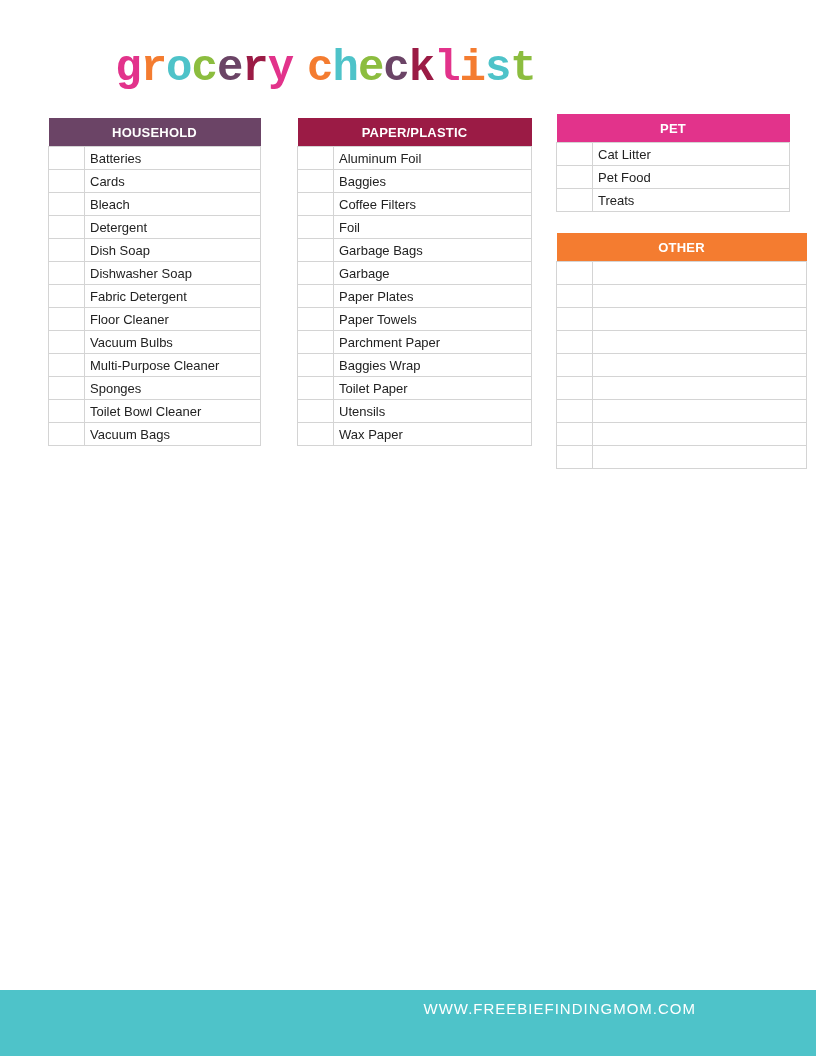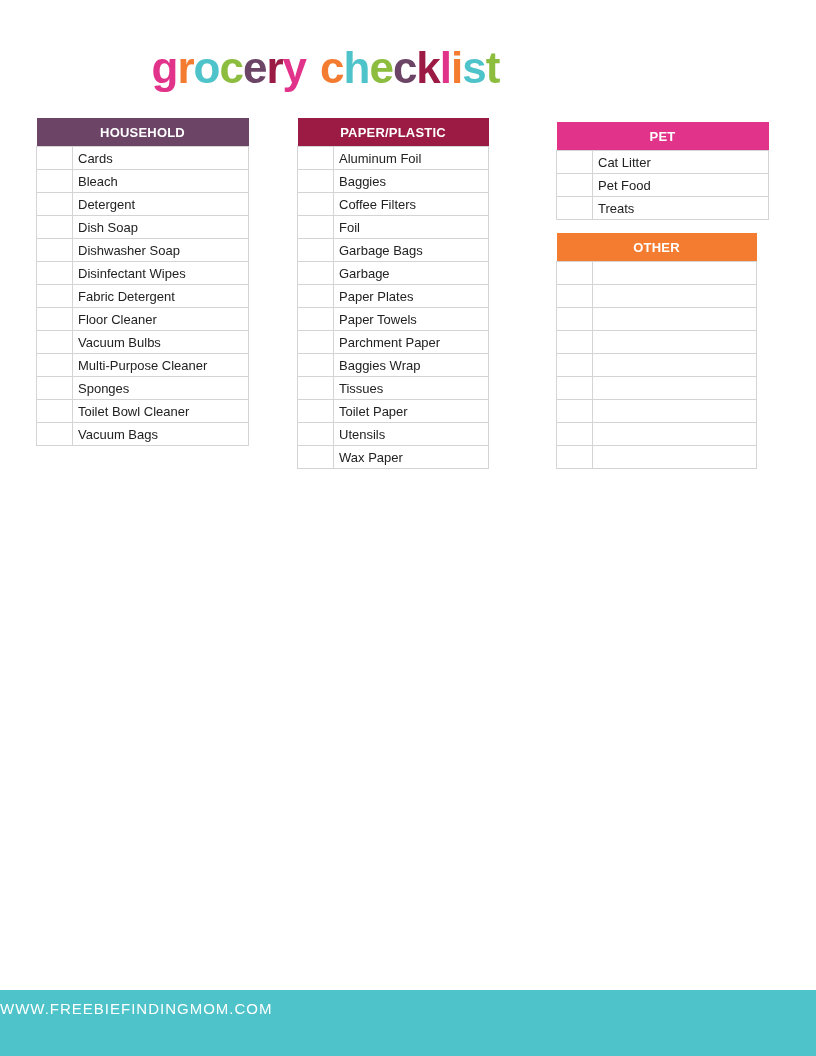--- a/index.html
+++ b/index.html
@@ -1,71 +1,71 @@
 <!DOCTYPE html>
 <html><head>
 <meta charset="utf-8">
 <style>
   html, body { margin: 0; padding: 0; }
   body { width: 816px; height: 1056px; background: #ffffff; position: relative; overflow: hidden;
          font-family: "Liberation Sans", sans-serif; color: #222; }
   .title { position: absolute; top: 38px; left: 0; width: 651px; text-align: center;
-           font-family: Liberation Sans, sans-serif; font-weight: bold; font-size: 44px; letter-spacing: -1px; line-height: 60px; }
+           font-family: Liberation Mono, monospace; font-weight: bold; font-size: 44px; letter-spacing: -1px; line-height: 60px; }
   .title span { display: inline-block; }
   .title .space { width: 14px; }
   table.list { position: absolute; border-collapse: collapse; table-layout: fixed; }
   table.list th { height: 28px; color: #fff; font-size: 13px; font-weight: bold; text-align: center; padding: 0; letter-spacing: 0.2px; }
   table.list td { height: 22px; border: 1px solid #d4d4d4; font-size: 13px; padding: 0 0 0 5px; color: #222; }
   table.list td.check { padding: 0; }
   .footer { position: absolute; left: 0; top: 990px; width: 816px; height: 66px; background: #4ec3c9; }
-  .footer-text { position: absolute; top: 10px; left: 0; width: 696px; text-align: left; color: #fff;
+  .footer-text { position: absolute; top: 10px; left: 0; width: 696px; text-align: right; color: #fff;
                  font-size: 15px; letter-spacing: 1px; }
 </style>
 </head>
 <body>
 
 <div class="title" id="title"><span style="color: rgb(226, 51, 139);">g</span><span style="color: rgb(244, 124, 48);">r</span><span style="color: rgb(78, 195, 201);">o</span><span style="color: rgb(140, 189, 63);">c</span><span style="color: rgb(107, 68, 102);">e</span><span style="color: rgb(155, 27, 69);">r</span><span style="color: rgb(226, 51, 139);">y</span><span class="space">&nbsp;</span><span style="color: rgb(244, 124, 48);">c</span><span style="color: rgb(78, 195, 201);">h</span><span style="color: rgb(140, 189, 63);">e</span><span style="color: rgb(107, 68, 102);">c</span><span style="color: rgb(155, 27, 69);">k</span><span style="color: rgb(226, 51, 139);">l</span><span style="color: rgb(244, 124, 48);">i</span><span style="color: rgb(78, 195, 201);">s</span><span style="color: rgb(140, 189, 63);">t</span></div>
 
-<table class="list" style="left:36px; top:118px; width:213px;">
+<table class="list" style="left:48px; top:118px; width:213px;">
   <colgroup>
       <col style="width:36px">
       <col>
     </colgroup>
   <thead>
       <tr>
         <th colspan="2" style="background: rgb(107, 68, 102);">HOUSEHOLD</th>
       </tr>
     </thead>
   <tbody>
       <tr>
         <td class="check"></td>
+        <td>Batteries</td>
+      </tr>
+      <tr>
+        <td class="check"></td>
         <td>Cards</td>
       </tr>
       <tr>
         <td class="check"></td>
         <td>Bleach</td>
       </tr>
       <tr>
         <td class="check"></td>
         <td>Detergent</td>
       </tr>
       <tr>
         <td class="check"></td>
         <td>Dish Soap</td>
       </tr>
       <tr>
         <td class="check"></td>
         <td>Dishwasher Soap</td>
       </tr>
       <tr>
         <td class="check"></td>
-        <td>Disinfectant Wipes</td>
-      </tr>
-      <tr>
-        <td class="check"></td>
         <td>Fabric Detergent</td>
       </tr>
       <tr>
         <td class="check"></td>
         <td>Floor Cleaner</td>
       </tr>
       <tr>
         <td class="check"></td>
         <td>Vacuum Bulbs</td>
       </tr>
@@ -81,21 +81,21 @@
         <td class="check"></td>
         <td>Toilet Bowl Cleaner</td>
       </tr>
       <tr>
         <td class="check"></td>
         <td>Vacuum Bags</td>
       </tr>
     </tbody>
 </table>
 
-<table class="list" style="left:297px; top:118px; width:192px;">
+<table class="list" style="left:297px; top:118px; width:235px;">
   <colgroup>
       <col style="width:36px">
       <col>
     </colgroup>
   <thead>
       <tr>
         <th colspan="2" style="background: rgb(155, 27, 69);">PAPER/PLASTIC</th>
       </tr>
     </thead>
   <tbody>
@@ -134,38 +134,34 @@
       <tr>
         <td class="check"></td>
         <td>Parchment Paper</td>
       </tr>
       <tr>
         <td class="check"></td>
         <td>Baggies Wrap</td>
       </tr>
       <tr>
         <td class="check"></td>
-        <td>Tissues</td>
-      </tr>
-      <tr>
-        <td class="check"></td>
         <td>Toilet Paper</td>
       </tr>
       <tr>
         <td class="check"></td>
         <td>Utensils</td>
       </tr>
       <tr>
         <td class="check"></td>
         <td>Wax Paper</td>
       </tr>
     </tbody>
 </table>
 
-<table class="list" style="left:556px; top:122px; width:213px;border-radius:30px;">
+<table class="list" style="left:556px; top:114px; width:234px;border-radius:30px;">
   <colgroup>
       <col style="width:36px">
       <col>
     </colgroup>
   <thead>
       <tr>
         <th colspan="2" style="background: rgb(226, 51, 139);">PET</th>
       </tr>
     </thead>
   <tbody>
@@ -177,21 +173,21 @@
         <td class="check"></td>
         <td>Pet Food</td>
       </tr>
       <tr>
         <td class="check"></td>
         <td>Treats</td>
       </tr>
     </tbody>
 </table>
 
-<table class="list" style="left:556px; top:233px; width:201px;">
+<table class="list" style="left:556px; top:233px; width:251px;">
   <colgroup>
       <col style="width:36px">
       <col>
     </colgroup>
   <thead>
       <tr>
         <th colspan="2" style="background: rgb(244, 124, 48);">OTHER</th>
       </tr>
     </thead>
   <tbody>

